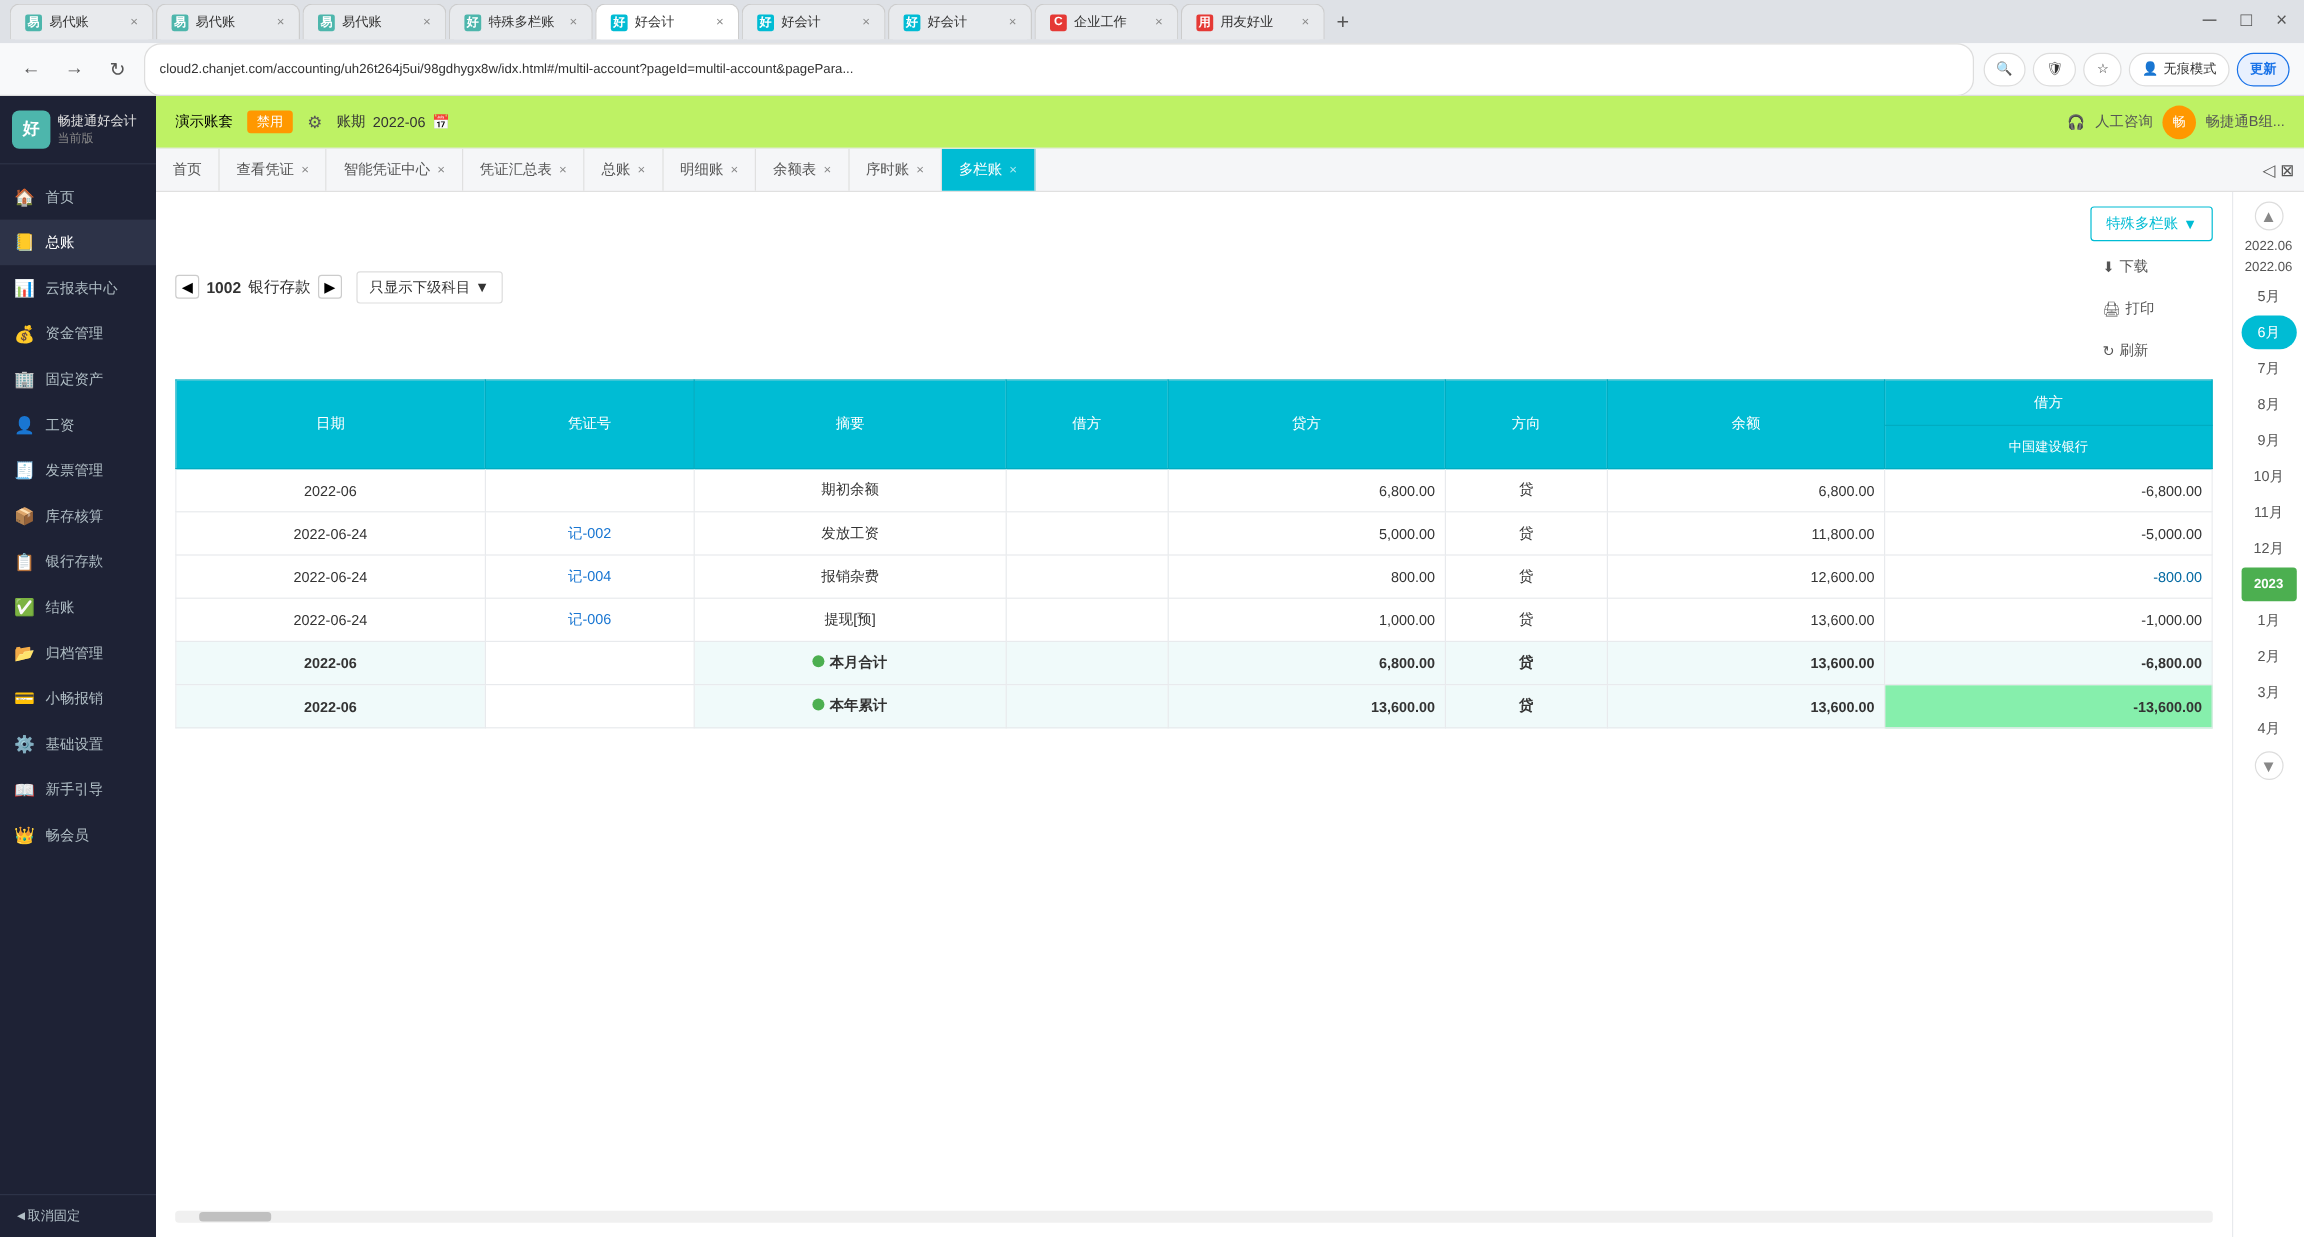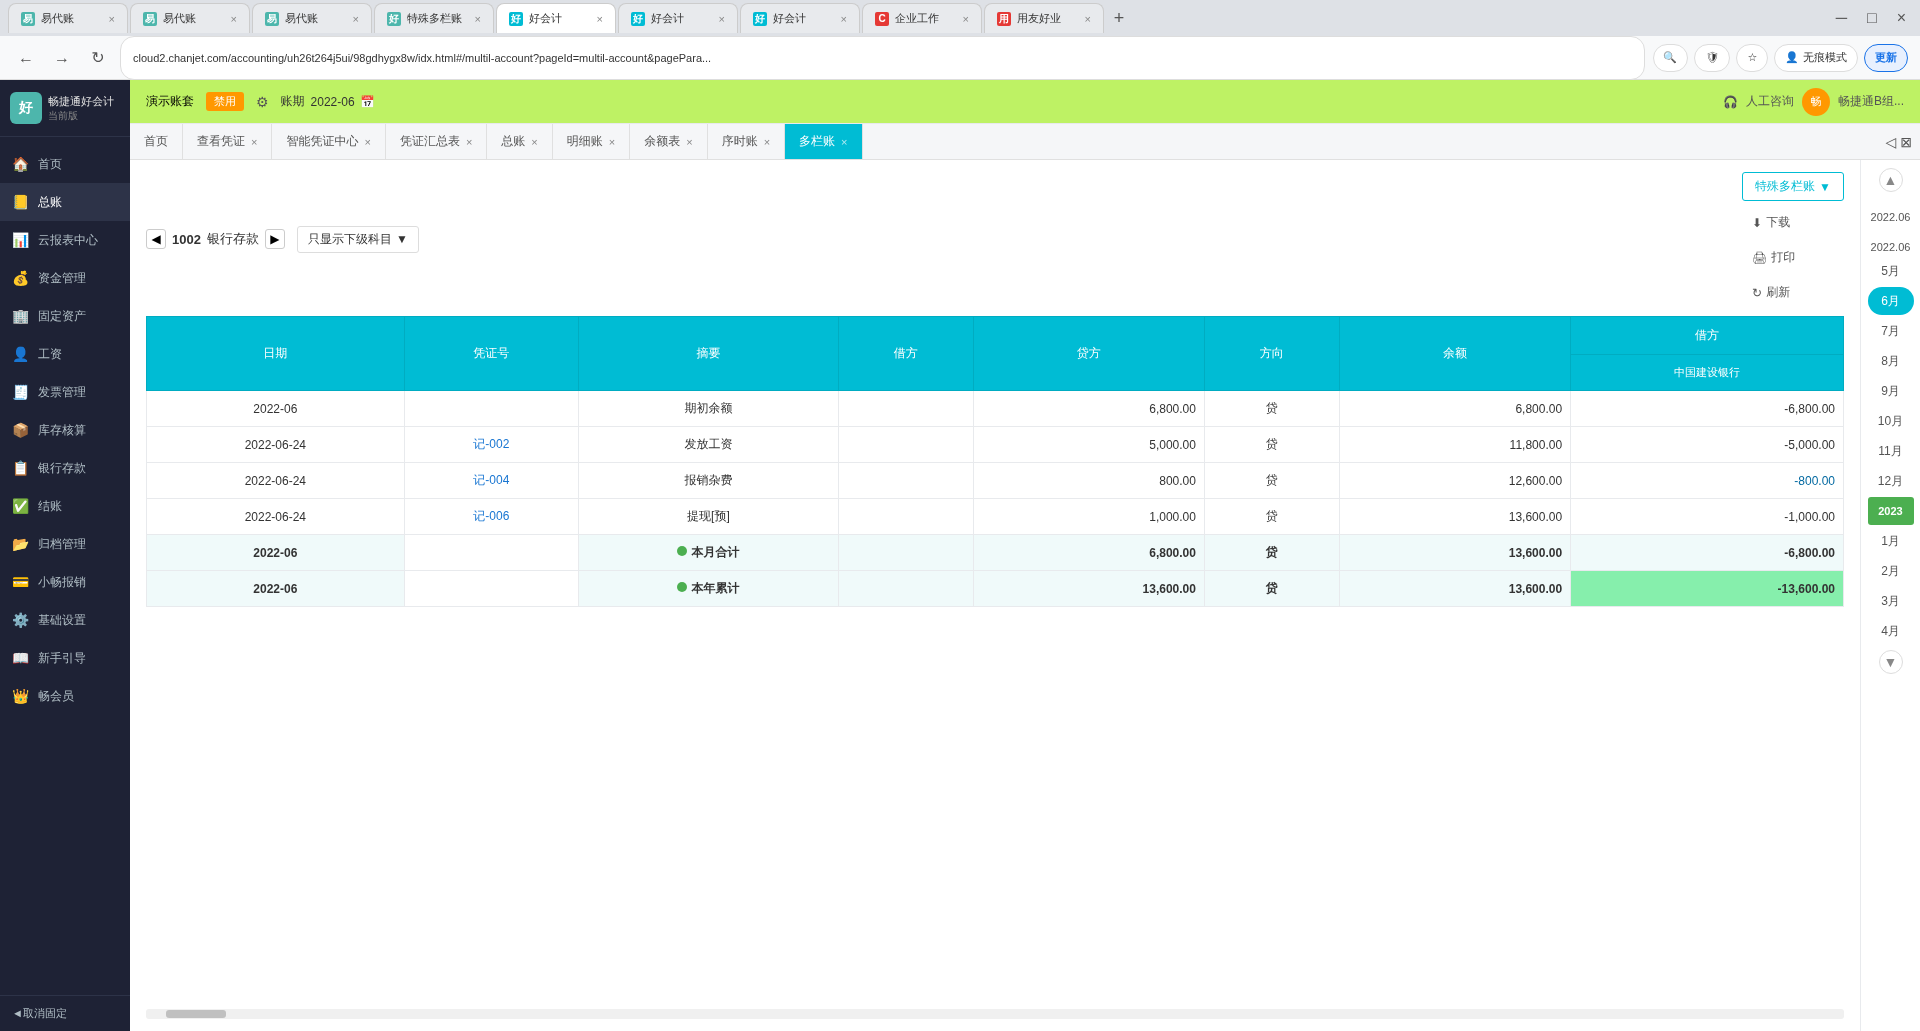--- a/index.html
+++ b/index.html
@@ -73,21 +73,21 @@
     .ledger-table { width: 100%; border-collapse: collapse; font-size: 12px; }
     .ledger-table th { background: #00bcd4; color: #fff; padding: 10px 8px; text-align: center; border: 1px solid #00acc1; font-weight: normal; }
     .ledger-table td { padding: 9px 8px; border: 1px solid #e8eaed; text-align: center; color: #333; }
     .ledger-table .num { text-align: right; }
     .ledger-table .link { color: #1976d2; cursor: pointer; text-decoration: none; }
     .table-wrapper { overflow: auto; flex: 1; }
     .sub-header { font-size: 11px; }
 
     
     .right-panel { width: 60px; background: #fff; border-left: 1px solid #e8eaed; display: flex; flex-direction: column; align-items: center; padding: 4px 0; overflow: hidden; }
-    .year-label { font-size: 11px; color: #555; padding: 3px 0; margin-top: 12px; }
+    .year-label { font-size: 11px; color: #555; padding: 3px 0; }
     .month-item { width: 46px; height: 28px; display: flex; align-items: center; justify-content: center; font-size: 12px; color: #555; cursor: pointer; border-radius: 3px; margin: 1px 0; }
     .month-item.current { background: #00bcd4; color: #fff; border-radius: 14px; }
     .month-item.year-badge { background: #4caf50; color: #fff; font-size: 11px; font-weight: bold; border-radius: 3px; }
     .scroll-btn { width: 24px; height: 24px; display: flex; align-items: center; justify-content: center; cursor: pointer; color: #888; font-size: 14px; border: 1px solid #ddd; border-radius: 50%; margin: 4px 0; }
 
     .green-dot { display: inline-block; width: 10px; height: 10px; background: #4caf50; border-radius: 50%; margin-right: 4px; }
   </style>
 </head>
 <body>
 

